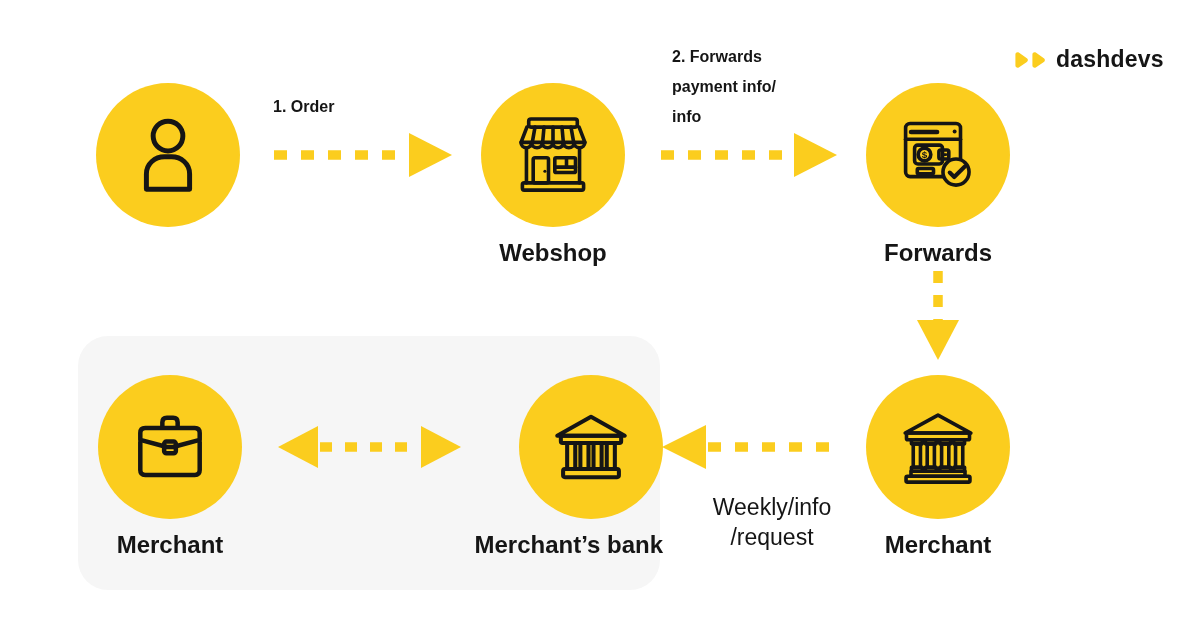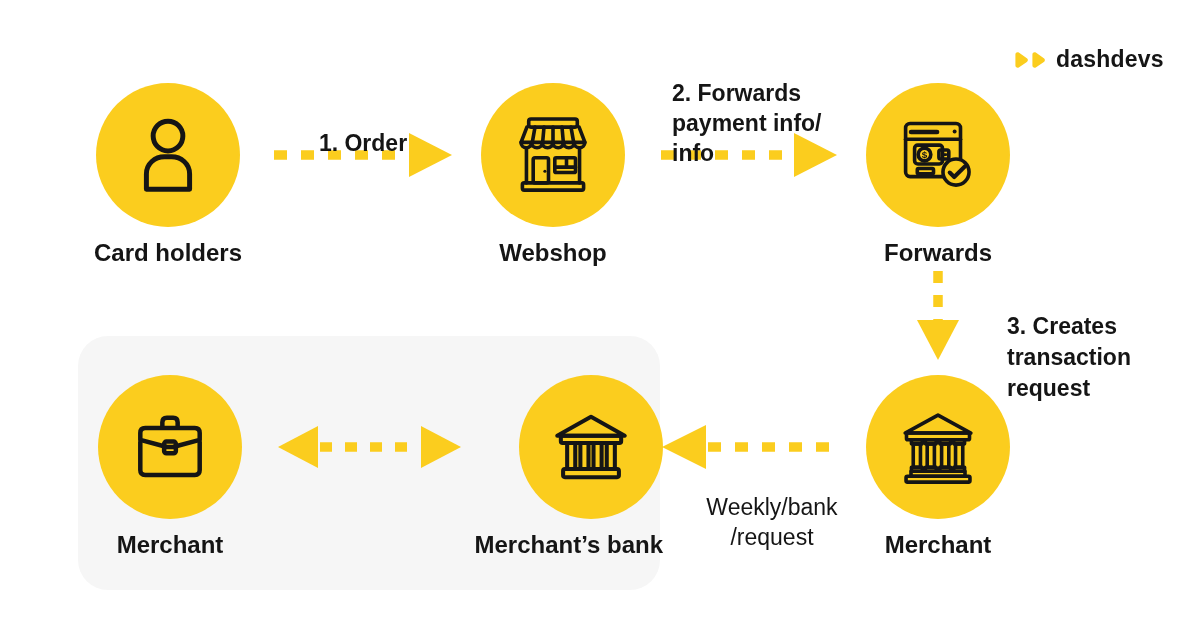--- a/index.html
+++ b/index.html
@@ -32,25 +32,24 @@
   }
   .icon { width:90px; height:90px; color: var(--ink, #151515); }
   .node-label {
     margin-top:12px;
     font-size:24px; font-weight:700; white-space:nowrap;
     text-align:center;
   }
   .arrow { position:absolute; color: var(--accent-yellow, #fbcd1e); }
   .flow-label {
     position:absolute;
-    font-size:23px; font-weight:700; line-height:30px;
+    font-size:16px; font-weight:700; line-height:30px;
     white-space:nowrap;
-    margin-top:36px;
-  }
-  .flow-label.center { text-align:center; }
+  }
+  .flow-label.center { }
   .frequency {
     position:absolute;
     font-size:23px; font-weight:400; line-height:30px;
     text-align:center; white-space:nowrap;
   }
   .logo {
     position:absolute; left:1014px; top:46px;
     display:flex; align-items:center;
   }
   .play { width:15px; height:18px; color: var(--accent-yellow, #fbcd1e); margin-right:2px; }
@@ -78,21 +77,20 @@
 
   <div class="node" style="left:58px; top:83px;">
     <div class="circle">
       <svg class="icon" viewBox="0 0 100 100">
         <g fill="none" stroke="currentColor" stroke-width="5.5" stroke-linecap="round" stroke-linejoin="round">
           <circle cx="50" cy="29" r="16.5"></circle>
           <path d="M26 88 V71 C26 59.5 35.5 52 46 52 H54 C64.5 52 74 59.5 74 71 V88 Z"></path>
         </g>
       </svg>
     </div>
-    <div class="node-label">Card holders</div>
   </div>
 
   <div class="node" style="left:443px; top:83px;">
     <div class="circle">
       <svg class="icon" viewBox="0 0 100 100">
         <g fill="none" stroke="currentColor" stroke-width="4" stroke-linecap="round" stroke-linejoin="round">
           <rect x="23" y="10" width="54" height="9" rx="2.5"></rect>
           <path d="M21 19 L14.5 36 H85.5 L79 19"></path>
           <path d="M14.5 36 a5.9 5.9 0 0 0 11.8 0 a5.9 5.9 0 0 0 11.8 0 a5.9 5.9 0 0 0 11.8 0 a5.9 5.9 0 0 0 11.8 0 a5.9 5.9 0 0 0 11.8 0 a5.9 5.9 0 0 0 11.8 0"></path>
           <path d="M30 19 L27 36 M40 19 L38.5 36 M50 19 L50 36 M60 19 L61.5 36 M70 19 L73 36"></path>
@@ -214,25 +212,20 @@
   </svg>
 
   <div class="flow-label center" style="left:273px; top:92px; width:180px;">1. Order</div>
 
   <div class="flow-label" style="left:672px; top:42px;">
     <div>2. Forwards</div>
     <div>payment info/</div>
     <div>info</div>
   </div>
 
-  <div class="flow-label" style="left:1007px; top:275px; line-height:31px;">
-    <div>3. Creates</div>
-    <div>transaction</div>
-    <div>request</div>
-  </div>
 
 
   <div class="frequency" style="left:682px; top:492px; width:180px;">
-    <div>Weekly/bank</div>
+    <div>Weekly/info</div>
     <div>/request</div>
   </div>
 
 </div>
 
 </body></html>

